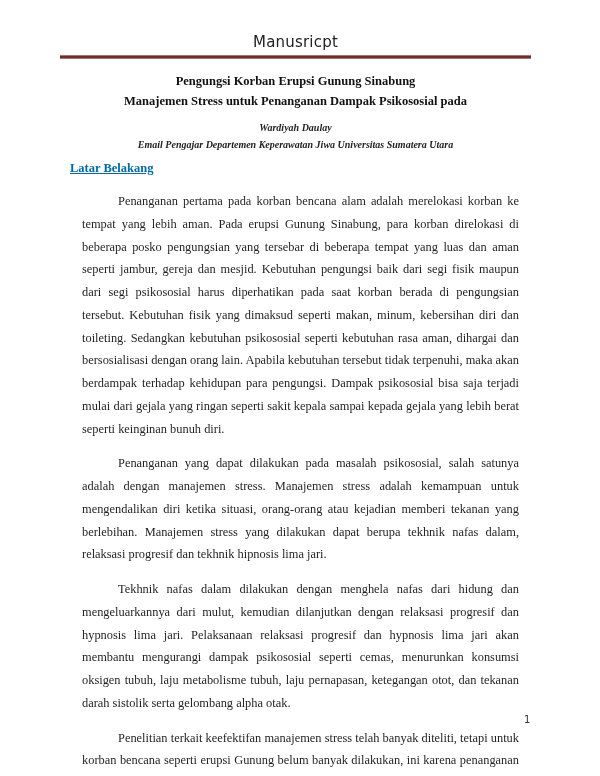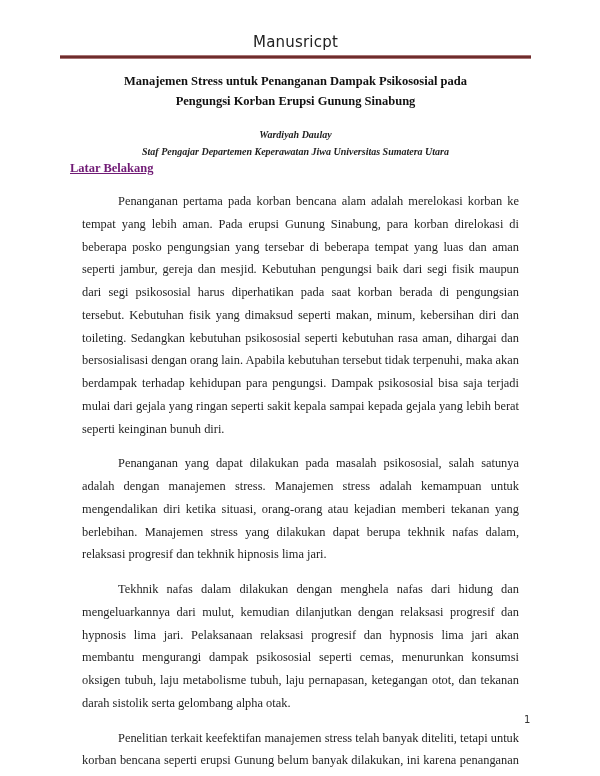--- a/index.html
+++ b/index.html
@@ -57,31 +57,31 @@
       line-height: 20px;
       color: #111;
     }
     .author-line {
       font-weight: bold;
       font-style: italic;
       font-size: 10px;
       line-height: 17px;
       color: #222;
     }
-    .title-block .author-line.first { margin-top: 15px; }
+    .title-block .author-line.first { margin-top: 8px; }
 
     .section-heading {
       position: absolute;
       left: 70px;
       top: 161px;
       font-family: "Liberation Serif", serif;
       font-weight: bold;
       font-size: 12.5px;
       text-decoration: underline;
-      color: #701a75;
+      color: #0369a1;
     }
     .body-text {
       position: absolute;
       left: 70px;
       top: 178px;
       width: 461px;
       font-family: "Liberation Serif", serif;
       font-size: 12.4px;
       line-height: 22.75px;
       color: #1f1f1f;
@@ -102,24 +102,24 @@
   </style>
 </head>
 <body>
 
 <div class="page">
 
   <div class="running-header">Manusricpt</div>
   <div class="header-rule"></div>
 
   <div class="title-block">
+    <div class="title-line">Pengungsi Korban Erupsi Gunung Sinabung</div>
     <div class="title-line">Manajemen Stress untuk Penanganan Dampak Psikososial pada</div>
-    <div class="title-line">Pengungsi Korban Erupsi Gunung Sinabung</div>
     <div class="author-line first">Wardiyah Daulay</div>
-    <div class="author-line">Staf Pengajar Departemen Keperawatan Jiwa Universitas Sumatera Utara</div>
+    <div class="author-line">Email Pengajar Departemen Keperawatan Jiwa Universitas Sumatera Utara</div>
   </div>
 
   <div class="section-heading">Latar Belakang</div>
 
   <div class="body-text">
     <p>Penanganan pertama pada korban bencana alam adalah merelokasi korban ke tempat yang lebih aman. Pada erupsi Gunung Sinabung, para korban direlokasi di beberapa posko pengungsian yang tersebar di beberapa tempat yang luas dan aman seperti jambur, gereja dan mesjid. Kebutuhan pengungsi baik dari segi fisik maupun dari segi psikososial harus diperhatikan pada saat korban berada di pengungsian tersebut. Kebutuhan fisik yang dimaksud seperti makan, minum, kebersihan diri dan toileting. Sedangkan kebutuhan psikososial seperti kebutuhan rasa aman, dihargai dan bersosialisasi dengan orang lain. Apabila kebutuhan tersebut tidak terpenuhi, maka akan berdampak terhadap kehidupan para pengungsi. Dampak psikososial bisa saja terjadi mulai dari gejala yang ringan seperti sakit kepala sampai kepada gejala yang lebih berat seperti keinginan bunuh diri.</p>
     <p>Penanganan yang dapat dilakukan pada masalah psikososial, salah satunya adalah dengan manajemen stress. Manajemen stress adalah kemampuan untuk mengendalikan diri ketika situasi, orang-orang atau kejadian memberi tekanan yang berlebihan. Manajemen stress yang dilakukan dapat berupa tekhnik nafas dalam, relaksasi progresif dan tekhnik hipnosis lima jari.</p>
     <p>Tekhnik nafas dalam dilakukan dengan menghela nafas dari hidung dan mengeluarkannya dari mulut, kemudian dilanjutkan dengan relaksasi progresif dan hypnosis lima jari. Pelaksanaan relaksasi progresif dan hypnosis lima jari akan membantu mengurangi dampak psikososial seperti cemas, menurunkan  konsumsi oksigen tubuh, laju metabolisme tubuh, laju pernapasan, ketegangan otot, dan tekanan darah sistolik serta gelombang alpha otak.</p>
     <p>Penelitian terkait keefektifan manajemen stress telah banyak diteliti, tetapi untuk korban bencana seperti erupsi Gunung belum banyak dilakukan, ini karena penanganan pertama biasanya dilakukan terhadap dampak fisik. Pada Perka No.15 tahun 2011 tentang Pedoman Pengkajian Pasca Bencana yang dikeluarkan oleh BNPB juga telah mengatur seluruh aspek kehidupan, tetapi untuk aspek psikososial belum terinci apa yang akan dilakukan dalam penangannya. Hal inilah yang menyebabkan peneliti merasa tertarik untuk melakukan penelitian mengenai manajemen stress terhadap dampak psikososial.</p>
   </div>

